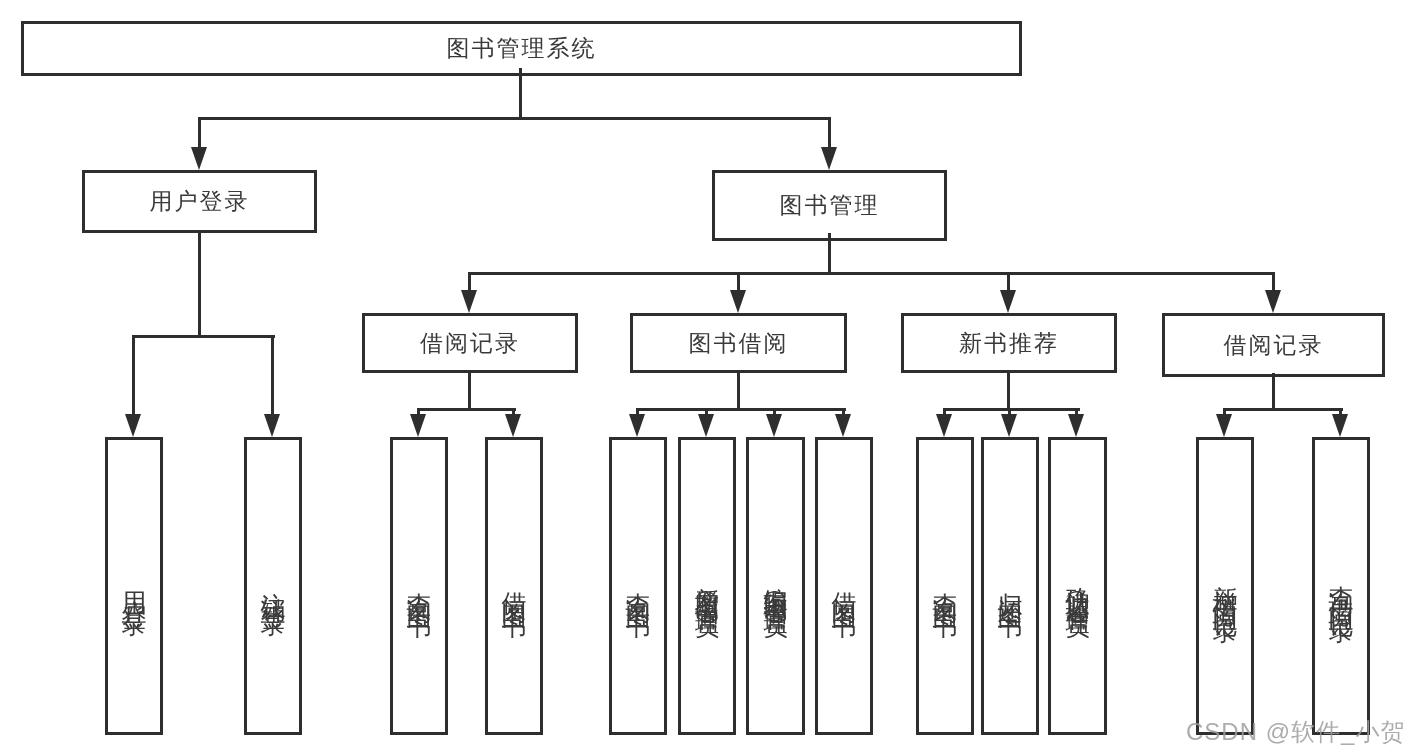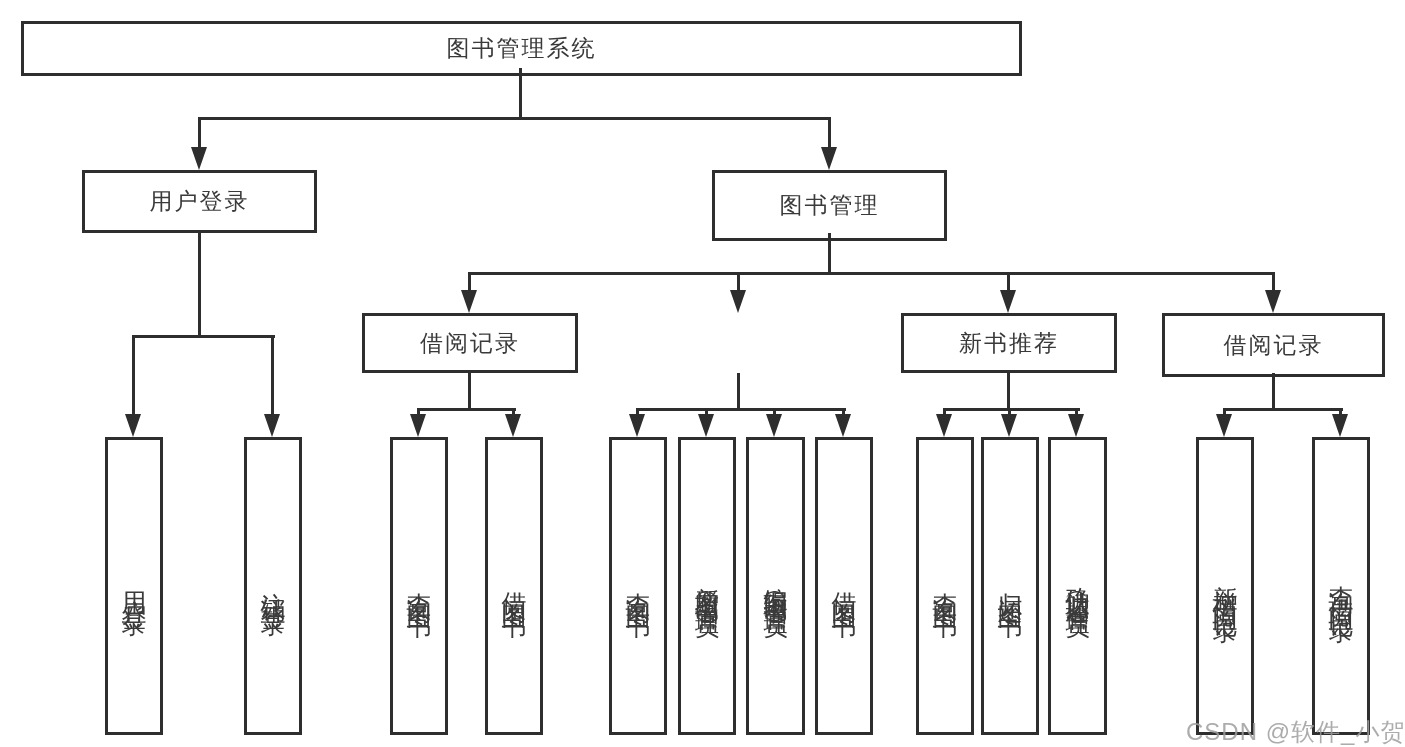--- a/index.html
+++ b/index.html
@@ -64,20 +64,23 @@
   <div class="arrow" style="left:461px;top:290px"></div>
   <div class="line" style="left:737px;top:272px;width:3px;height:22px"></div>
   <div class="arrow" style="left:730px;top:290px"></div>
   <div class="line" style="left:1007px;top:272px;width:3px;height:22px"></div>
   <div class="arrow" style="left:1000px;top:290px"></div>
   <div class="line" style="left:1272px;top:272px;width:3px;height:22px"></div>
   <div class="arrow" style="left:1265px;top:290px"></div>
 
   <div class="box" style="left:362px;top:313px;width:216px;height:60px">
     <span class="h-label">借阅记录</span>
+  </div>
+  <div class="box" style="left:630px;top:313px;width:217px;height:60px">
+    <span class="h-label">图书借阅</span>
   </div>
   <div class="box" style="left:901px;top:313px;width:216px;height:60px">
     <span class="h-label">新书推荐</span>
   </div>
   <div class="box" style="left:1162px;top:313px;width:223px;height:64px">
     <span class="h-label">借阅记录</span>
   </div>
 
   <div class="line" style="left:468px;top:373px;width:3px;height:35px"></div>
   <div class="line" style="left:417px;top:408px;width:99px;height:3px"></div>

